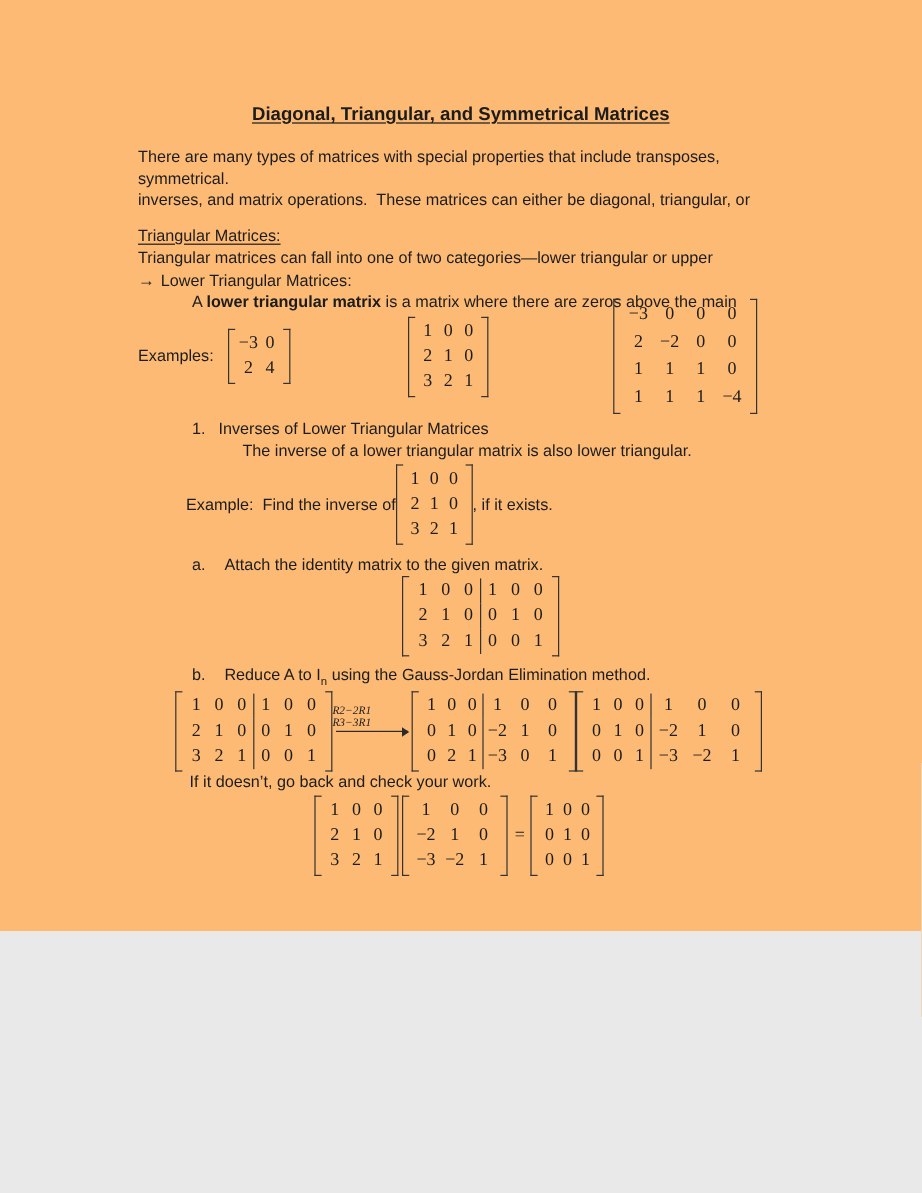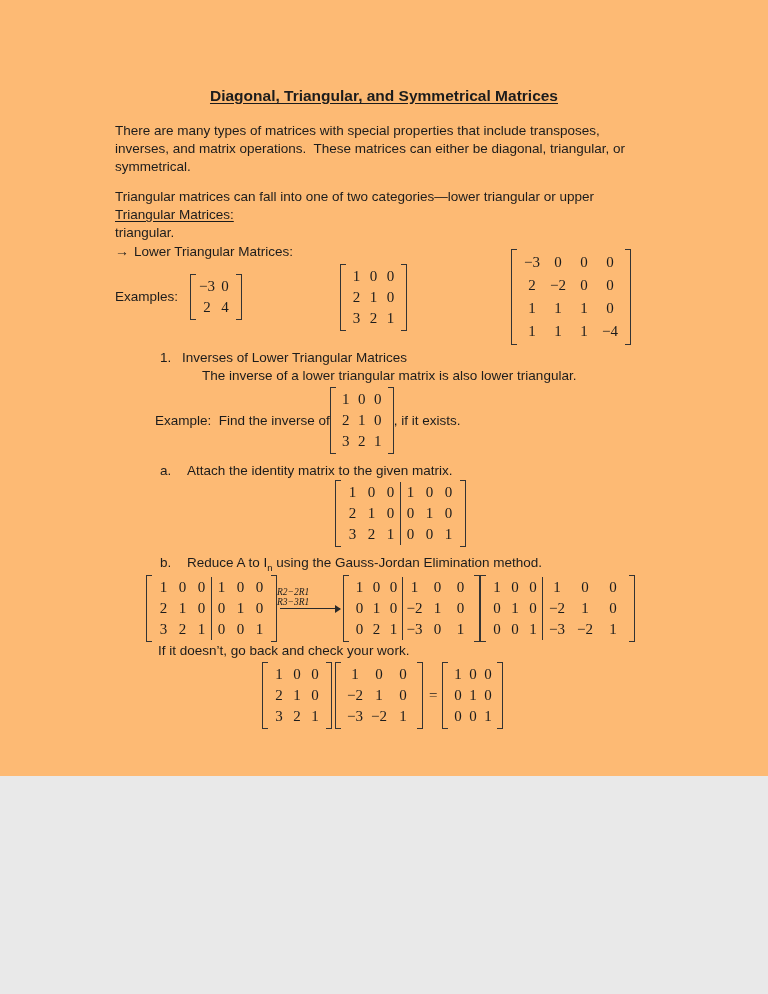--- a/index.html
+++ b/index.html
@@ -83,32 +83,32 @@
 </style>
 </head>
 <body>
 
 <div class="page">
 
   <div class="title"><span class="u t">Diagonal, Triangular, and Symmetrical Matrices</span></div>
 
   <div class="intro">
     <div class="t">There are many types of matrices with special properties that include transposes,</div>
+    <div class="t">symmetrical.</div>
     <div class="t">inverses, and matrix operations.  These matrices can either be diagonal, triangular, or</div>
-    <div class="t">symmetrical.</div>
   </div>
 
   <div class="sec">
+    <div class="t u">Triangular Matrices:</div>
     <div class="t">Triangular matrices can fall into one of two categories—lower triangular or upper</div>
-    <div class="t u">Triangular Matrices:</div>
-    <div class="t">triangular.</div>
     <div>
       <span class="arrow-glyph">→</span><span class="t">Lower Triangular Matrices:</span>
     </div>
     <div class="def">
+      <div><span class="t">A </span><b class="t">lower triangular matrix</b><span class="t"> is a matrix where there are zeros above the main</span></div>
     </div>
   </div>
 
   <div class="examples-row">
     <span class="t">Examples:</span>
     <span class="mx c18 m2">
         <span class="mx-body">
           <span class="mx-row">
             <span class="mx-cell">−3</span>
             <span class="mx-cell">0</span>

